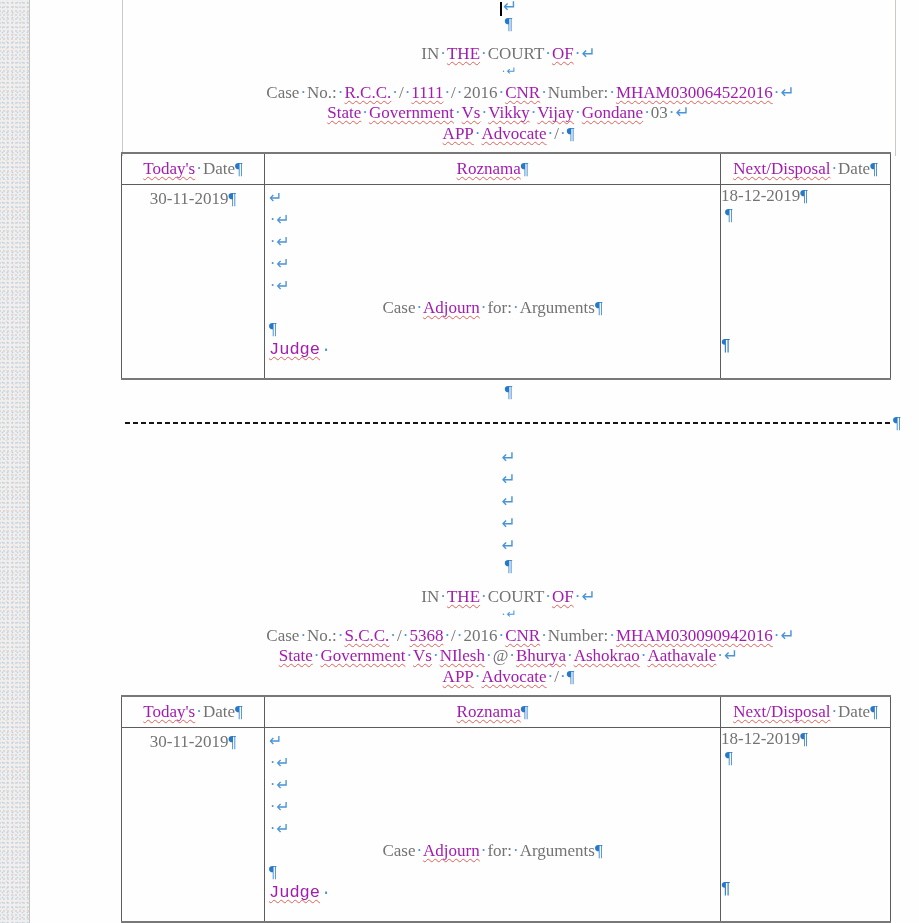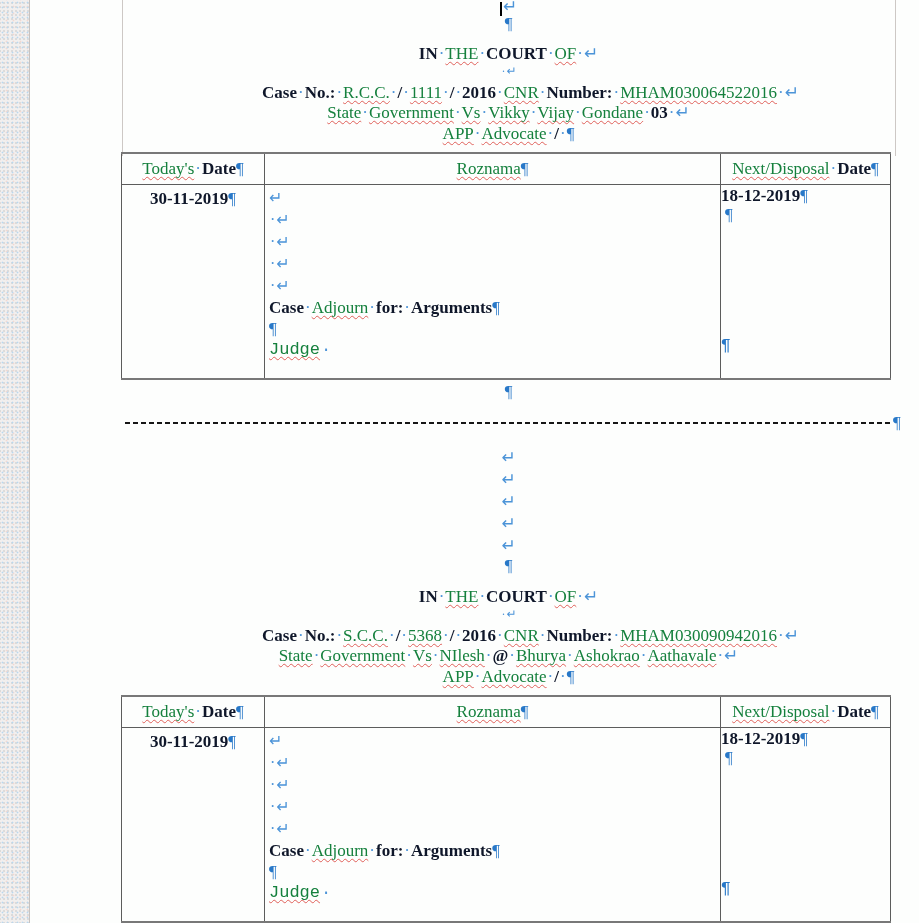--- a/index.html
+++ b/index.html
@@ -42,23 +42,23 @@
   .l-top-pilcrow{height:18px;line-height:17px;}
   .l-court{margin-top:11px;}
   .l-small{height:14px;line-height:12px;font-size:12px;}
   .l-case{margin-top:4px;padding-left:44px;}
   .l-after-table{margin-top:3px;height:19px;line-height:18px;}
   .l-arrow{height:22px;line-height:22px;}
   .l-arrow-first{margin-top:15px;}
   .l-sec-pilcrow{height:19px;line-height:18px;}
 
   
-  .tk-word{color:#0f172a;font-weight:bold;}
+  .tk-word{color:#737373;}
   .tk-miss{
-    color:#15803d;
+    color:#a21caf;
     text-decoration:underline wavy #e0605a 1px;
     text-decoration-skip-ink:none;
     text-underline-offset:2px;
   }
   .tk-space{color:#4c94d8;padding:0 1px;}
   .tk-break{color:#4c94d8;}
   .tk-pilcrow{color:#2878c8;}
   .tk-caret{
     display:inline-block;width:2px;height:14px;
     background:#000;vertical-align:text-bottom;margin-right:1px;
@@ -79,21 +79,21 @@
   }
   .doc-table tr.hdr th{
     height:30px;text-align:center;vertical-align:middle;line-height:20px;
     border-top:2px solid #787878;
   }
   .doc-table tr.body-row td{height:181px;vertical-align:top;margin-top:18px;}
   .doc-table tr.body-row{border-bottom:2px solid #787878;}
   td.cell-today{text-align:center;padding-top:3px;line-height:21px;}
   td.cell-roz{padding:2px 4px 0 4px;text-align:left;}
   .rz-break{height:22px;line-height:22px;text-align:left;font-size:16px;}
-  .rz-adjourn{line-height:21px;text-align:left;}
+  .rz-adjourn{line-height:21px;text-align:center;}
   .rz-empty{line-height:21px;text-align:left;}
   .rz-judge{line-height:22px;position:relative;font-family:Liberation Mono, monospace;}
   .rz-judge .overflow-pilcrow{position:absolute;right:-15px;top:-4px;}
   td.cell-next{vertical-align:bottom;padding-bottom:12px;}
   .next-date{text-align:left;line-height:21px;}
   .next-pilcrow{text-align:left;padding-left:4px;line-height:18px;height:18px;}
 
   
   .divider{display:flex;align-items:center;margin-top:12px;height:18px;}
   .divider .dashes{

